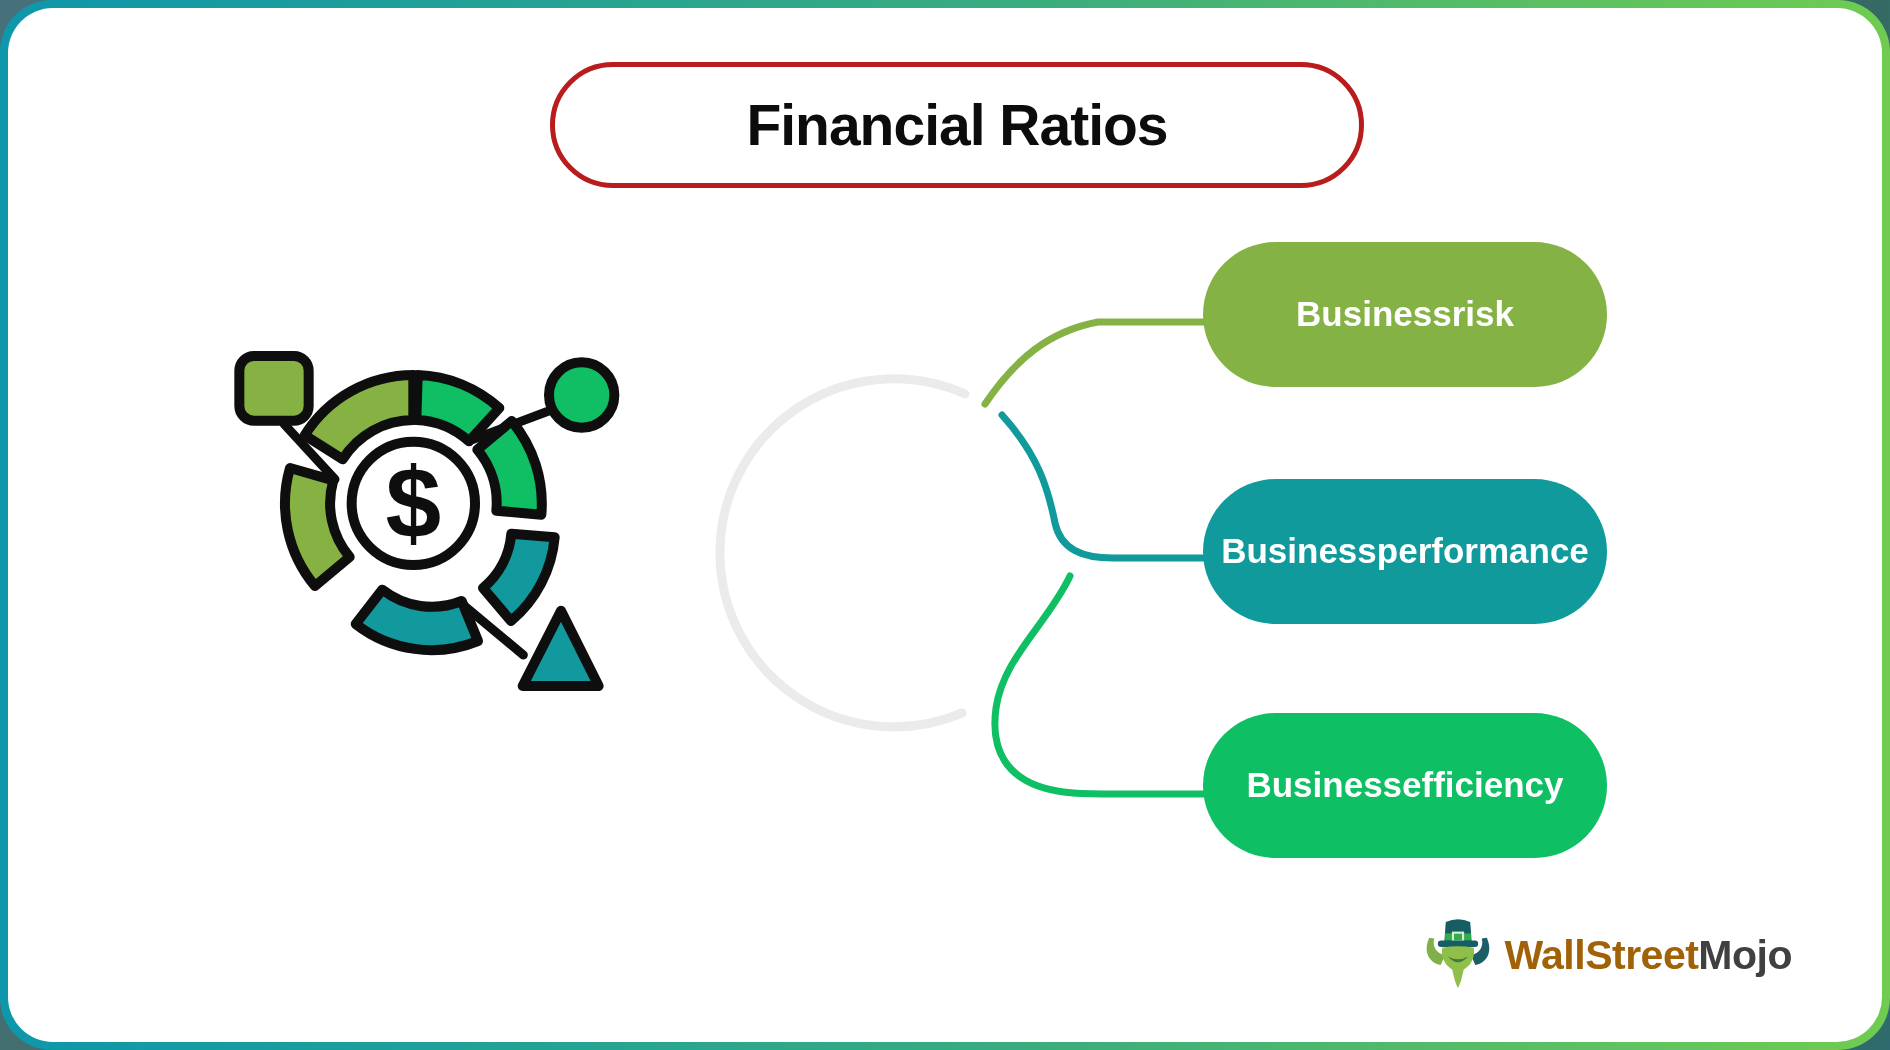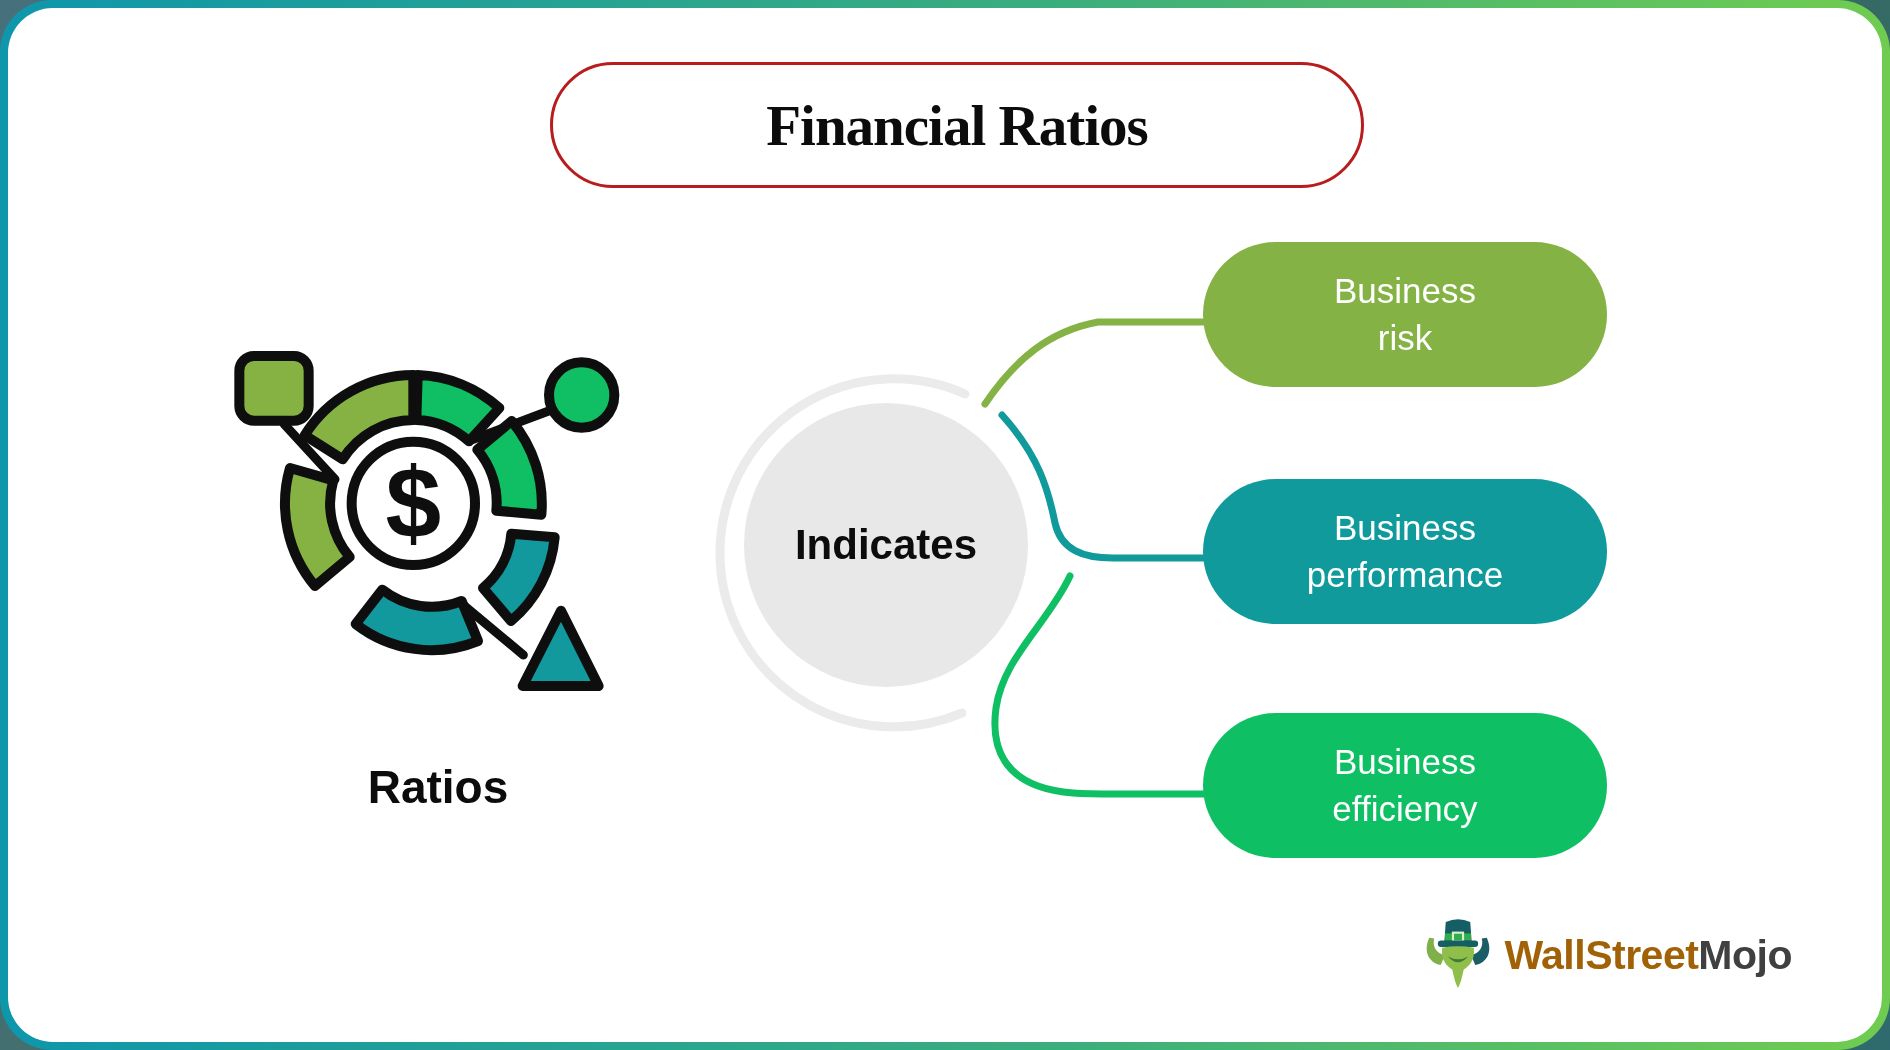--- a/index.html
+++ b/index.html
@@ -13,22 +13,22 @@
   .frame {
     position:absolute; inset:0; border-radius:52px;
     background:linear-gradient(90deg,#0e96ab 0%,#3aad7e 55%,#70cc50 100%);
   }
   .card {
     position:absolute; inset:8px; border-radius:45px; background:#ffffff;
   }
   
   .title-box {
     position:absolute; left:542px; top:54px; width:814px; height:126px;
-    border:3px solid #b91c1c; border-radius:63px; background:#ffffff;
-    display:flex; align-items:center; justify-content:center;font-family:Liberation Serif, serif;
+    border:5px solid #b91c1c; border-radius:63px; background:#ffffff;
+    display:flex; align-items:center; justify-content:center;
   }
   .title-box span {
     font-size:57px; font-weight:800; color:#0c0c0c; letter-spacing:-1px;
   }
   
   .icon-svg { position:absolute; left:192px; top:272px; width:450px; height:450px; }
   .icon-caption {
     position:absolute; left:230px; top:752px; width:400px; text-align:center;
     font-size:46px; font-weight:800; color:#0c0c0c;
   }
@@ -36,22 +36,22 @@
   .overlay { position:absolute; left:0; top:0; width:1890px; height:1050px; pointer-events:none; }
   .center-circle {
     position:absolute; left:736px; top:395px; width:284px; height:284px;
     border-radius:50%; background:#e8e8e8;
     display:flex; align-items:center; justify-content:center;
   }
   .center-circle span { font-size:42px; font-weight:800; color:#0c0c0c; }
   
   .pill {
     position:absolute; left:1195px; width:404px; height:145px; border-radius:73px;
-    display:flex; flex-direction:column; align-items:center; justify-content:center;
-    color:#ffffff; font-weight:400; font-size:35px; line-height:1.34; text-align:center;
+    display:flex; flex-direction:row; align-items:center; justify-content:center;
+    color:#ffffff; font-weight:700; font-size:35px; line-height:1.34; text-align:center;
   }
   .pill-risk { top:234px; }
   .pill-performance { top:471px; }
   .pill-efficiency { top:705px; }
   
   .logo {
     position:absolute; right:90px; bottom:48px; display:flex; align-items:center; gap:10px;
   }
   .logo-text { font-size:41px; font-weight:800; letter-spacing:-0.5px; white-space:nowrap; }
   .logo-dark { color:#a16207; }
@@ -92,32 +92,28 @@
         </g>
 
         <circle cx="640" cy="670" r="185" fill="#ffffff" stroke="#0e0e0e" stroke-width="30"></circle>
         <text x="640" y="775" text-anchor="middle" font-size="300" font-weight="700" fill="#0e0e0e" font-family="Liberation Sans, DejaVu Sans, sans-serif">$</text>
 
         <rect x="118" y="228" width="208" height="194" rx="44" fill="#86b243" stroke="#0e0e0e" stroke-width="30"></rect>
         <circle cx="1145" cy="345" r="98" fill="#10bf63" stroke="#0e0e0e" stroke-width="30"></circle>
         <path d="M1083,992 L1196,1218 L968,1218 Z" fill="#12999e" stroke="#0e0e0e" stroke-width="30"></path>
       </svg>
 
-      <div class="icon-caption">Ratios</div>
 
       <svg class="overlay" viewBox="0 0 1890 1050">
         <path d="M954,705 A174,174 0 1 1 957,386" fill="none" stroke="#ebebeb" stroke-width="9" stroke-linecap="round"></path>
         <path d="M977,396 C1008,350 1042,323 1090,314 L1204,314" fill="none" stroke-width="7" stroke-linecap="round" stroke="#85b244"></path>
         <path d="M994,407 C1030,447 1040,480 1047,515 C1053,542 1075,550 1105,550 L1204,550" fill="none" stroke-width="7" stroke-linecap="round" stroke="#109a9c"></path>
         <path d="M1062,568 C1040,615 995,650 988,700 C983,737 995,765 1030,778 C1052,786 1075,786 1110,786 L1204,786" fill="none" stroke-width="7" stroke-linecap="round" stroke="#0fbf64"></path>
       </svg>
 
-      <div class="center-circle">
-        <span>Indicates</span>
-      </div>
 
       <div class="pill pill-risk" style="background: rgb(133, 178, 68);">
         <span>Business</span>
         <span>risk</span>
       </div>
       <div class="pill pill-performance" style="background: rgb(16, 154, 156);">
         <span>Business</span>
         <span>performance</span>
       </div>
       <div class="pill pill-efficiency" style="background: rgb(15, 191, 100);">

